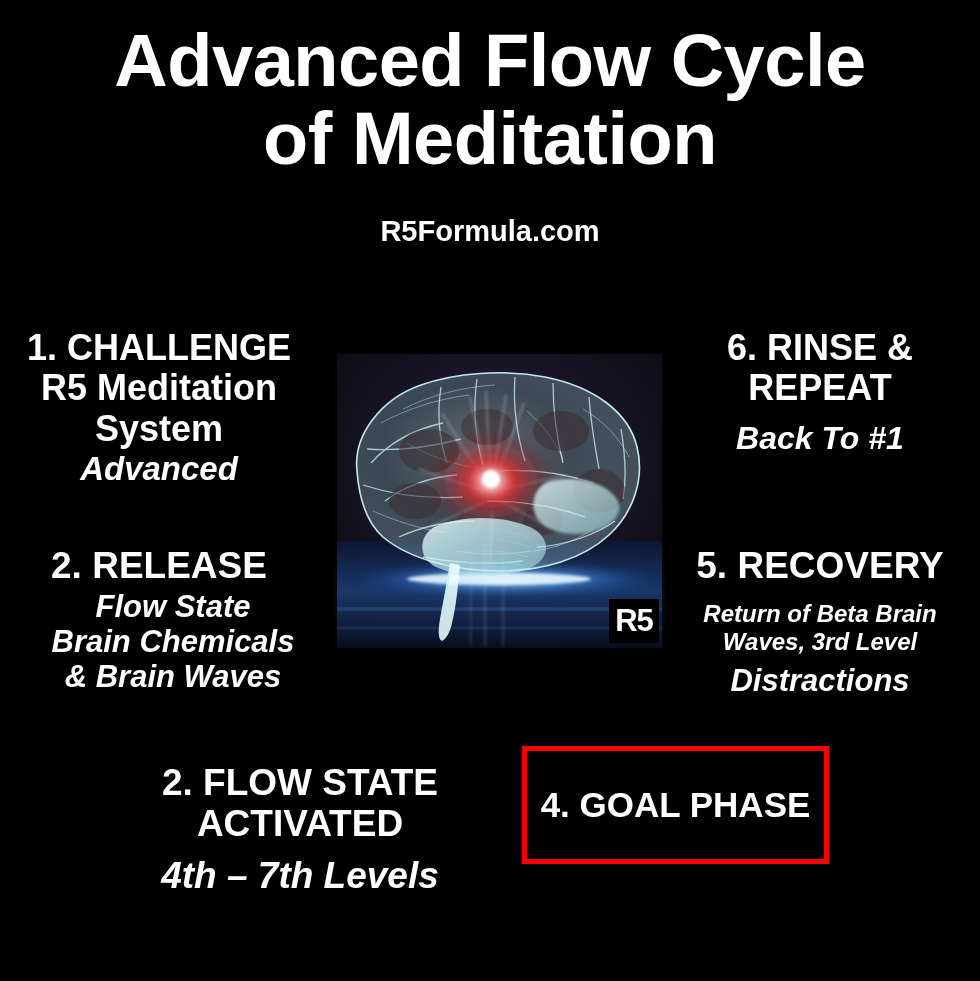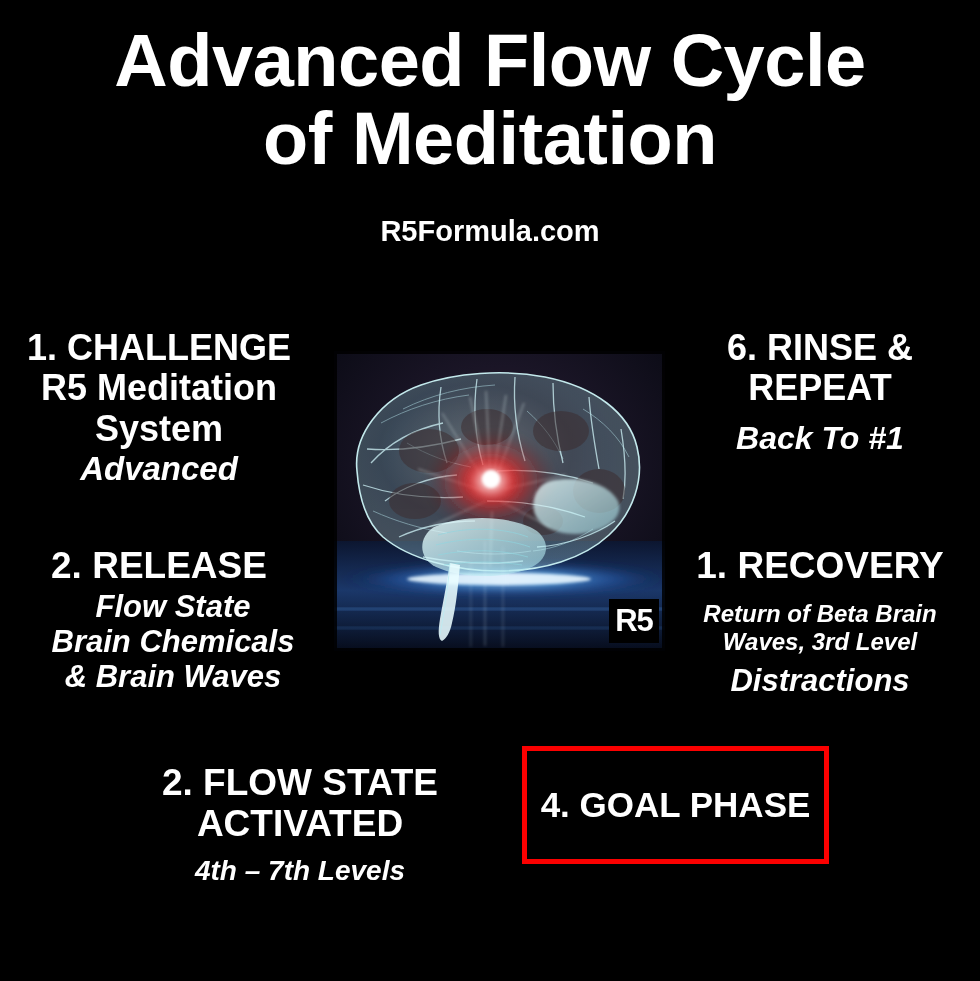--- a/index.html
+++ b/index.html
@@ -75,21 +75,21 @@
   #step1 { left: 0px;   top: 328px; width: 318px; }
   #step1 .step-head { font-size: 36px; }
   #step1 .step-sub  { font-size: 33px; margin-top: 2px; }
 
   #step2 { left: 0px;   top: 545px; width: 318px; }
   #step2 .step-head { font-size: 37px; }
   #step2 .step-sub  { font-size: 31px; margin-top: 4px; padding-left: 28px; }
 
   #step3 { left: 90px;  top: 762px; width: 420px; }
   #step3 .step-head { font-size: 37px; }
-  #step3 .step-sub  { font-size: 28px; margin-top: 10px; }
+  #step3 .step-sub  { font-size: 37px; margin-top: 10px; }
 
   #step5 { left: 660px; top: 545px; width: 320px; }
   #step5 .step-head { font-size: 37px; }
   #step5 .step-sub.small { margin-top: 14px; }
   #step5 .step-sub.big { font-size: 31px; margin-top: 9px; }
 
   #step6 { left: 660px; top: 328px; width: 320px; }
   #step6 .step-head { font-size: 36px; }
   #step6 .step-sub  { font-size: 32px; margin-top: 12px; }
 
@@ -166,21 +166,21 @@
     <div class="step-head">2. FLOW STATE
 ACTIVATED</div>
     <div class="step-sub">4th – 7th Levels</div>
   </div>
 
   <div class="step" id="step4">
     <div class="step-head">4. GOAL PHASE</div>
   </div>
 
   <div class="step" id="step5">
-    <div class="step-head">1. RECOVERY</div>
+    <div class="step-head">5. RECOVERY</div>
     <div class="step-sub small">Return of Beta Brain
 Waves, 3rd Level</div>
     <div class="step-sub big">Distractions</div>
   </div>
 
   <div class="step" id="step6">
     <div class="step-head">6. RINSE &amp;
 REPEAT</div>
     <div class="step-sub">Back To #1</div>
   </div>

